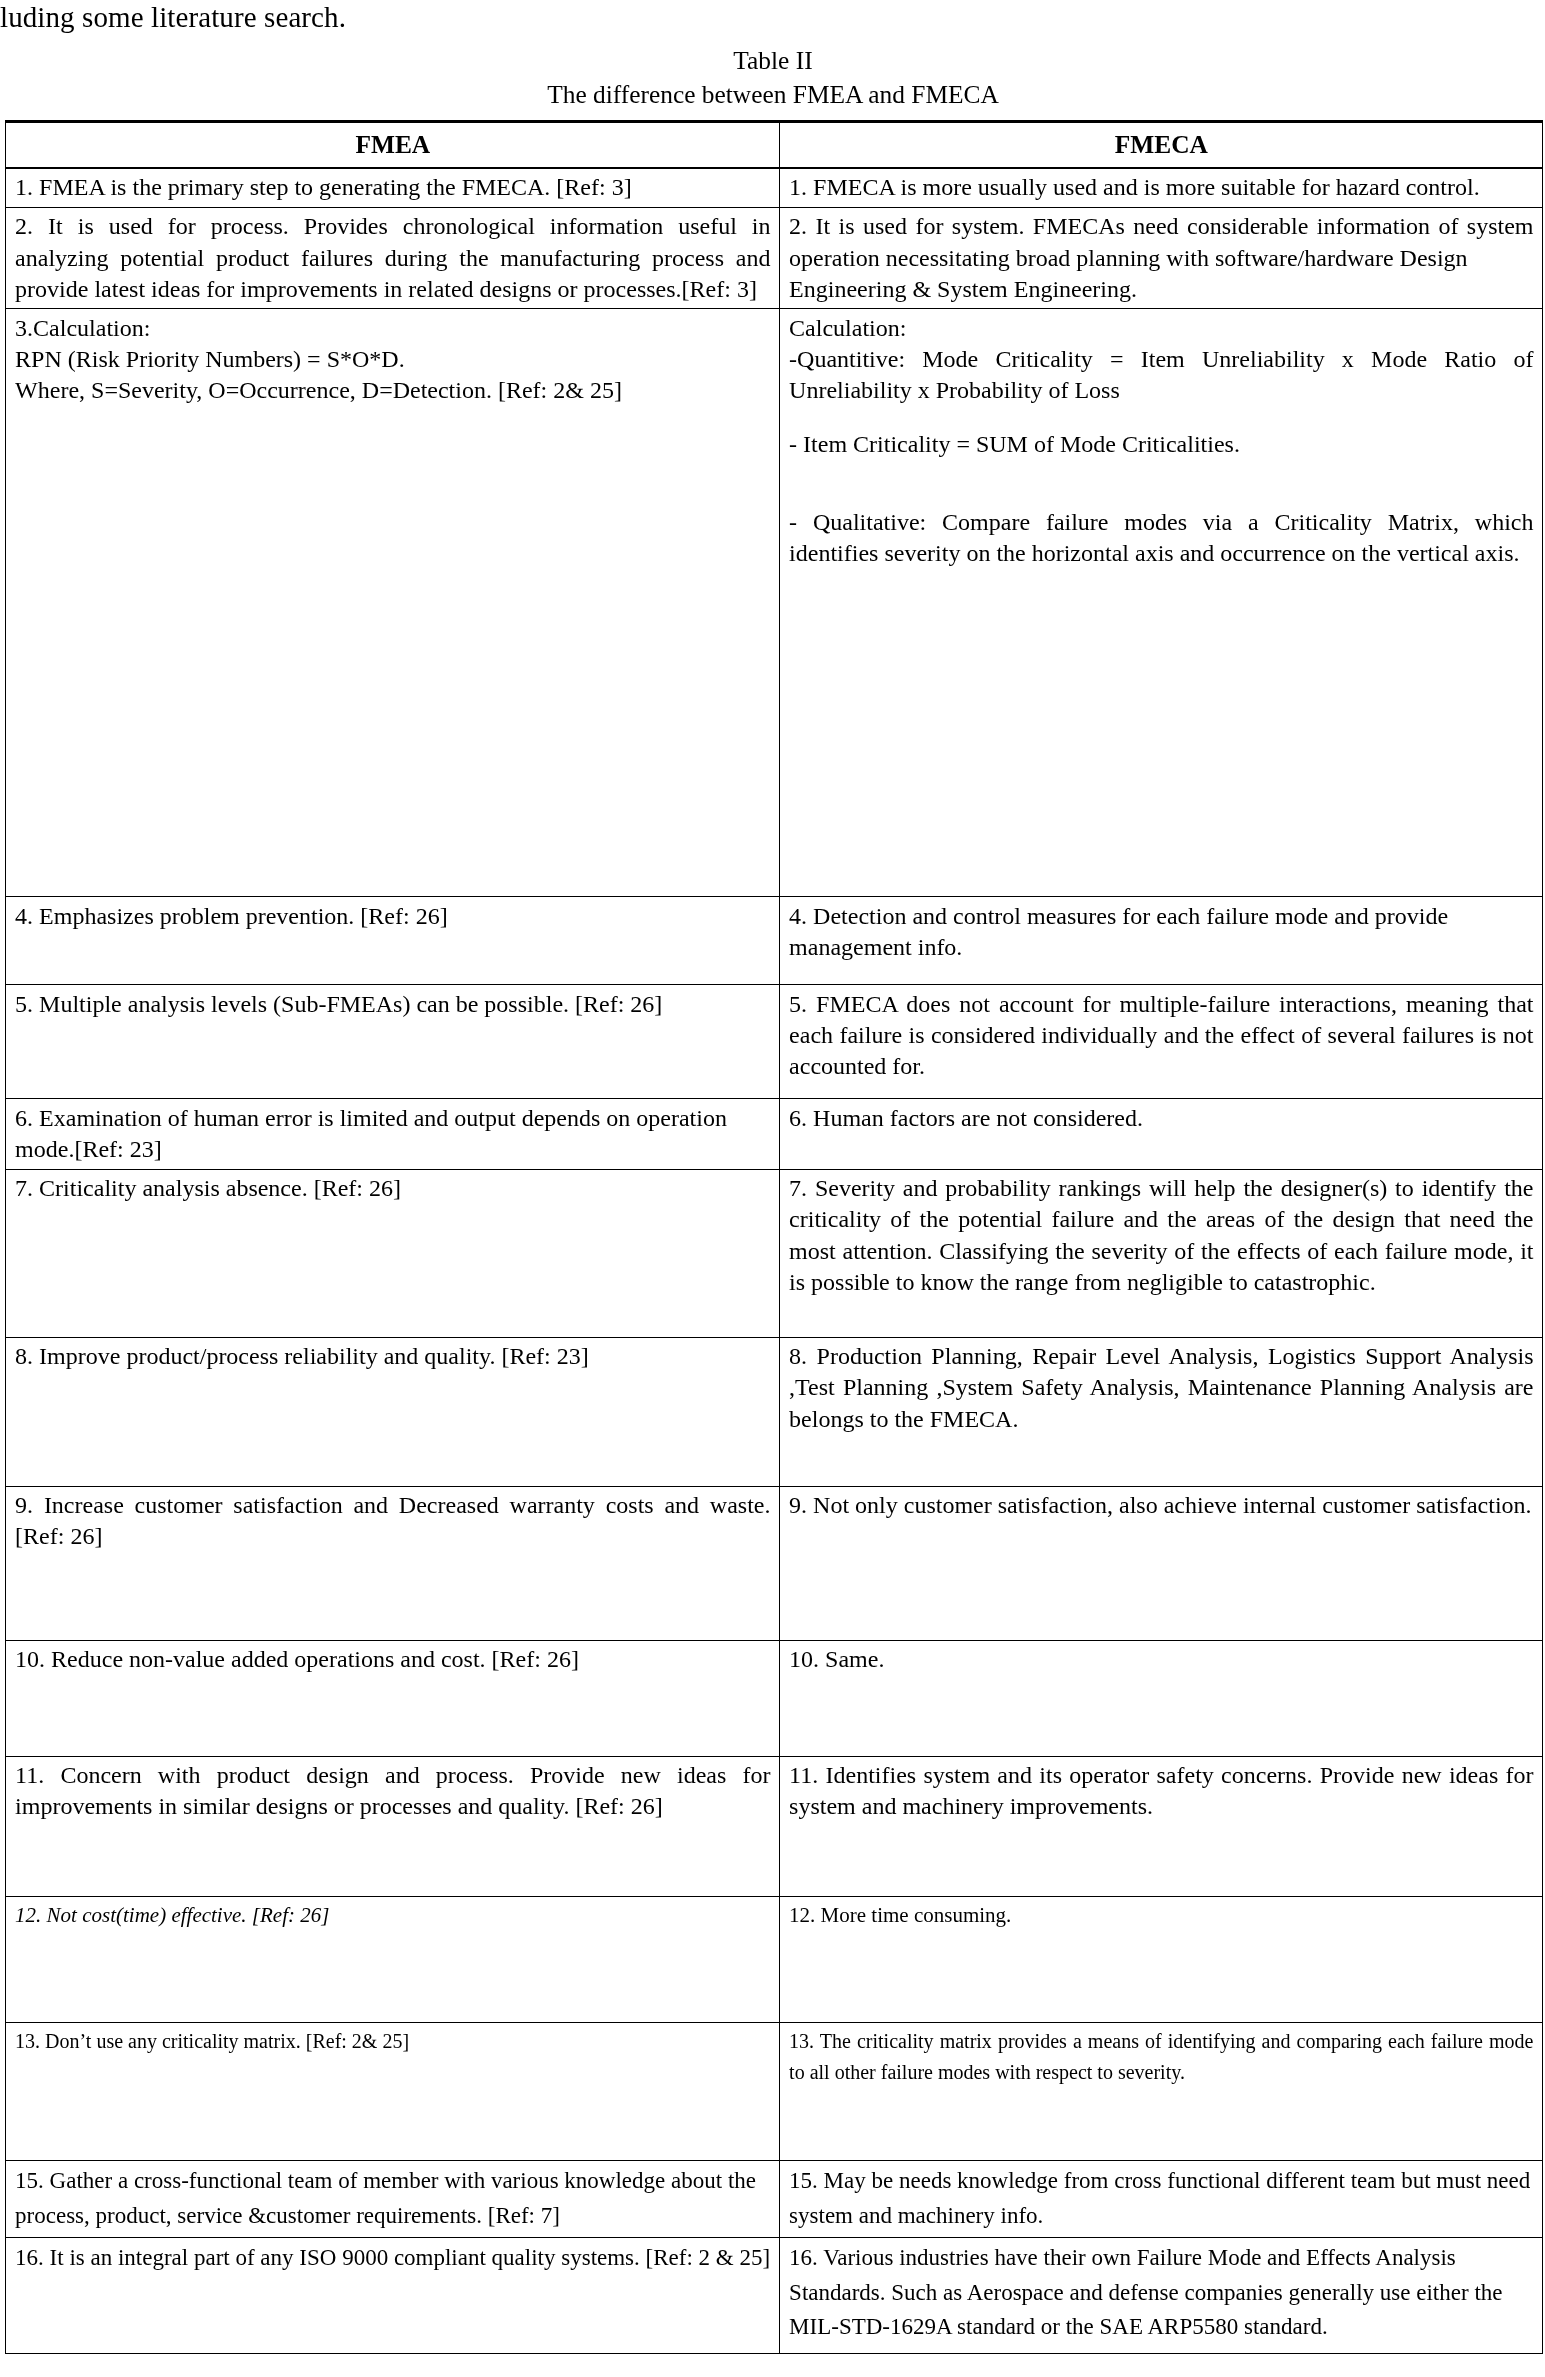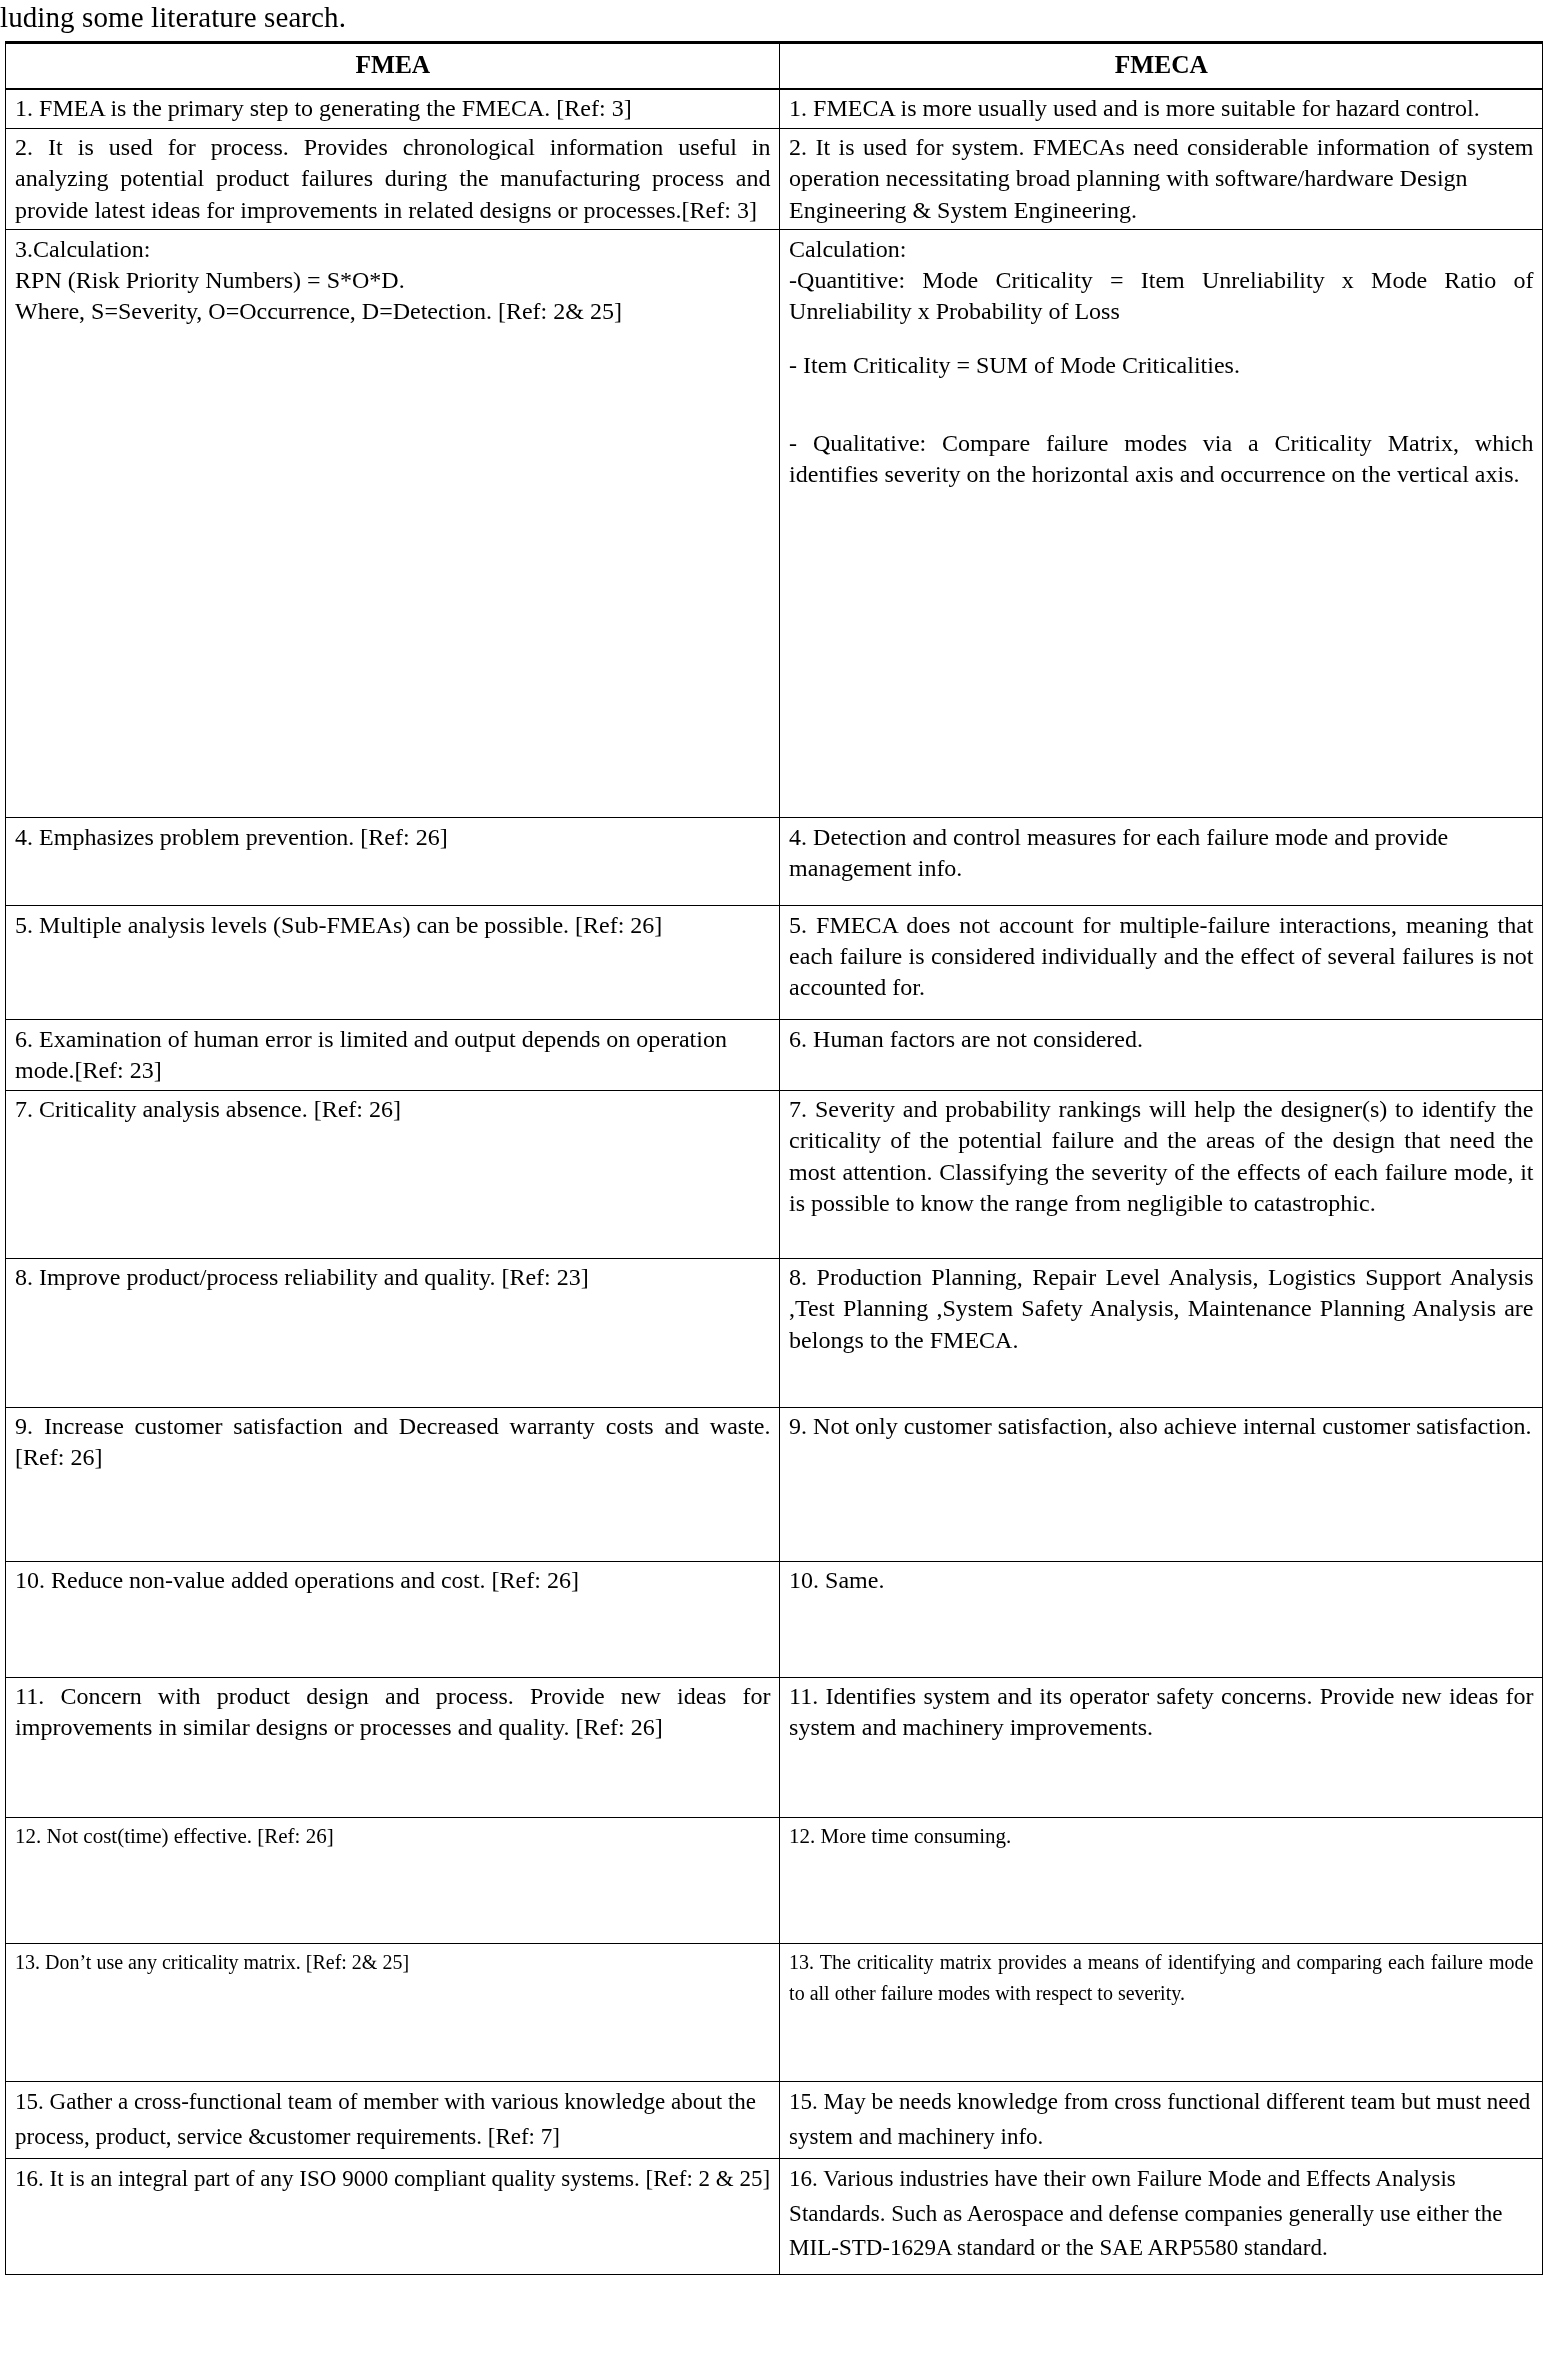--- a/index.html
+++ b/index.html
@@ -94,30 +94,34 @@
   }
   tr.small-mid td {
     font-size: 21px;
     line-height: 1.5;
   }
   tr.tiny td {
     font-size: 23px;
     line-height: 1.5;
   }
 
-  td.valign-mid { vertical-align: middle; }
+  td.valign-mid { vertical-align: middle; font-style: italic; }
   td.thickline { border-top: 3.5px solid #000000; }
 </style>
 </head>
 <body>
 
 <div class="page">
 
   <div class="running-text">luding some literature search.</div>
 
+  <div class="caption-block">
+    <div class="caption-line">Table II</div>
+    <div class="caption-line">The difference between FMEA and FMECA</div>
+  </div>
 
   <table class="diff-table">
     <colgroup>
       <col class="c1">
       <col class="c2">
     </colgroup>
     <thead>
       <tr>
         <th>FMEA</th>
         <th>FMECA</th>

